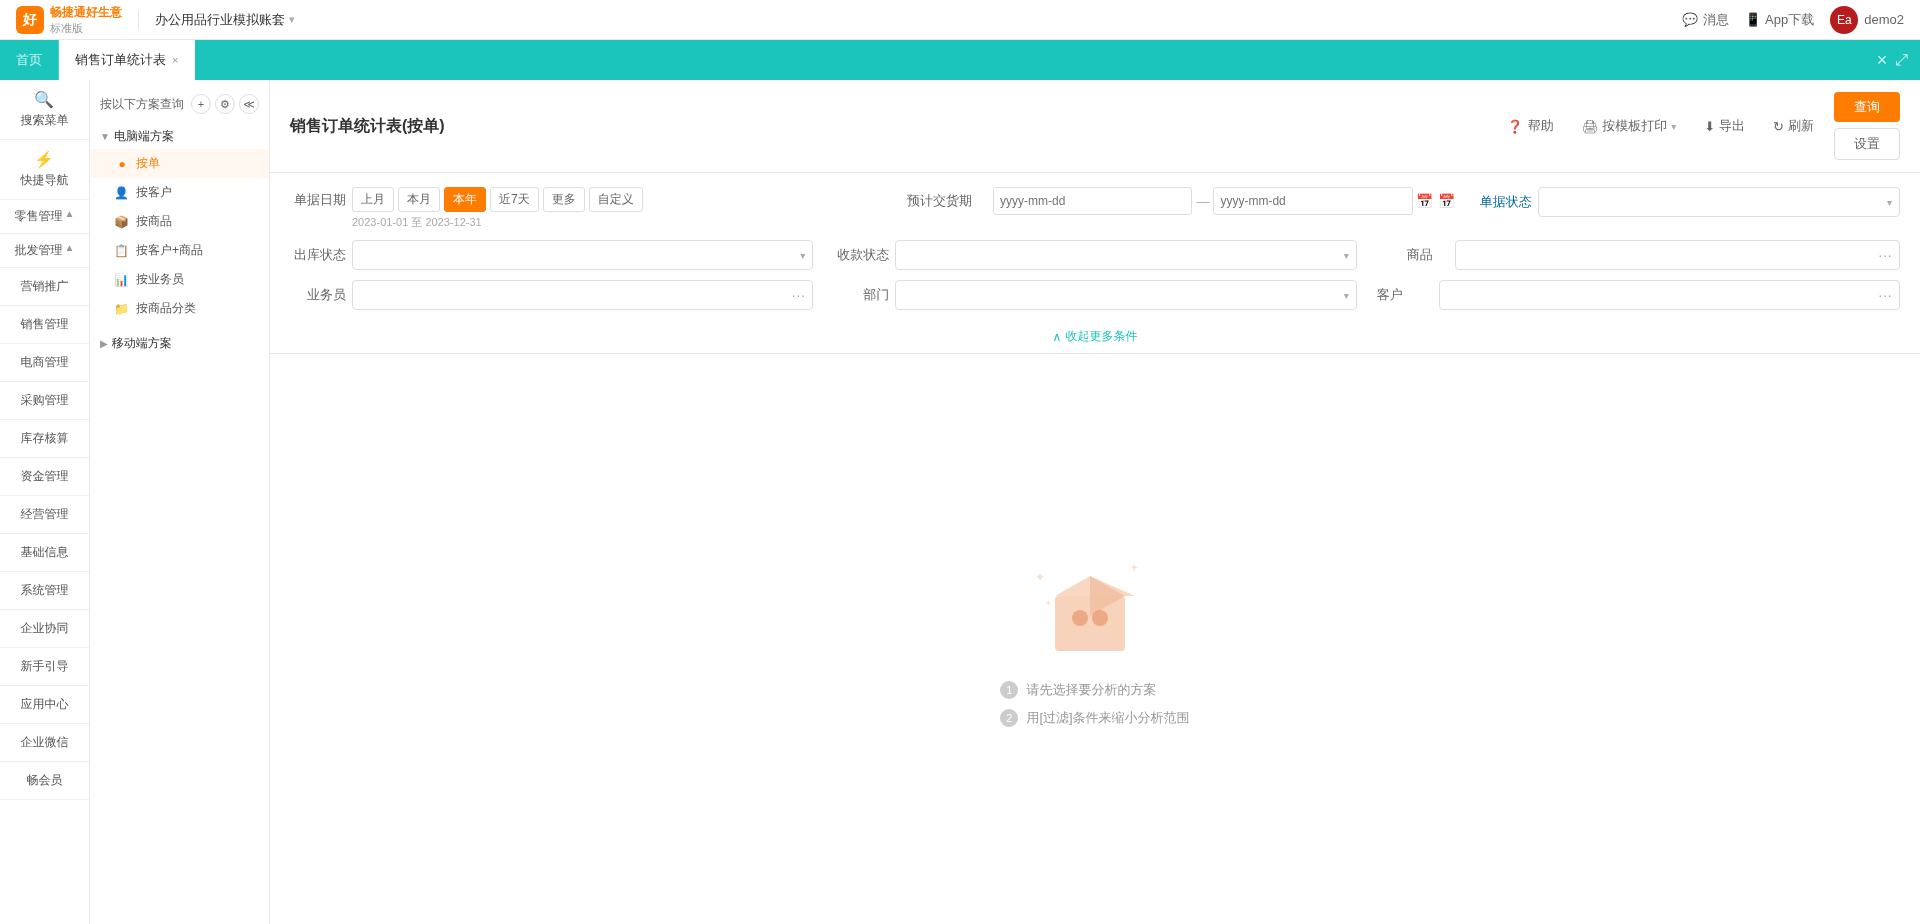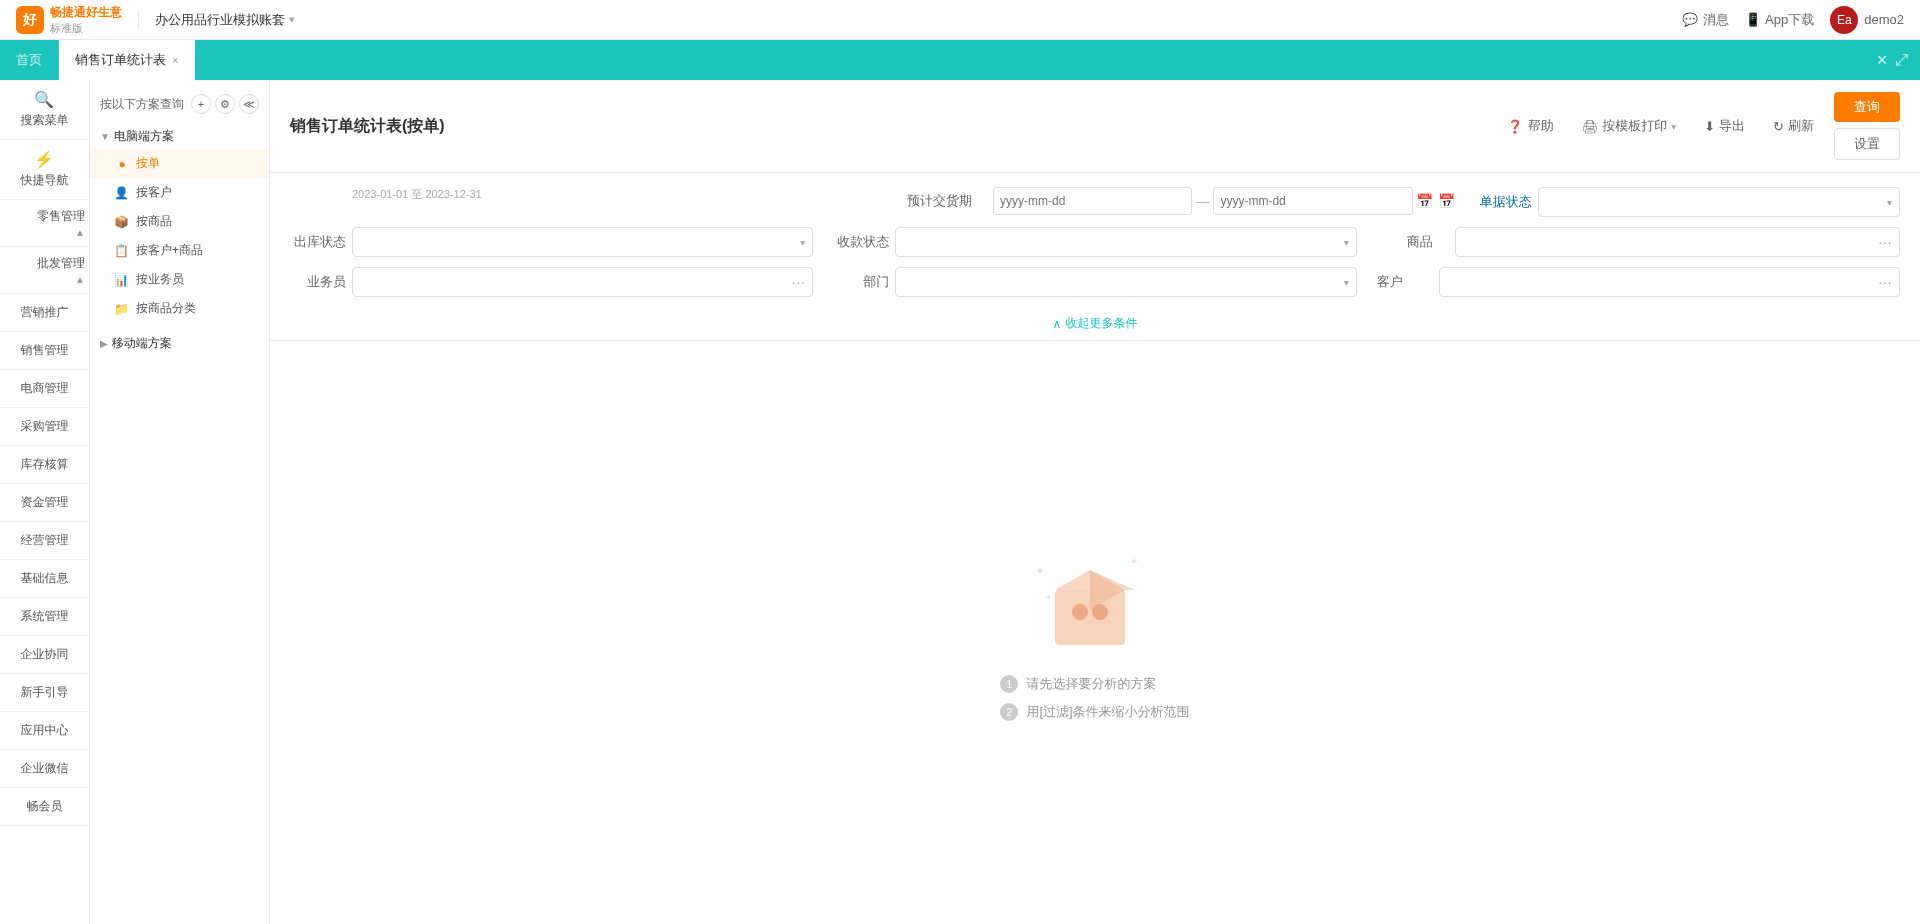--- a/index.html
+++ b/index.html
@@ -80,24 +80,23 @@
       gap: 3px;
     }
     .sidebar-section {
       padding: 8px 4px;
       text-align: center;
       cursor: pointer;
       color: #555;
       font-size: 12px;
       border-bottom: 1px solid #f0f0f0;
       display: flex;
-      align-items: flex-end;
+      align-items: flex-start;
       justify-content: center;
       gap: 2px;
-      flex-direction: column;
     }
     .sidebar-label { font-size: 12px; }
     .arrow-icon { font-size: 10px; color: #999; }
 
     
     .content-area {
       flex: 1;
       display: flex;
       overflow: hidden;
     }
@@ -469,20 +468,31 @@
             <button class="btn-settings">设置</button>
           </div>
         </div>
       </div>
 
       <div class="filter-section">
 
         <div style="display:flex;align-items:flex-start;gap:20px;margin-bottom:10px;">
 
           <div style="display:flex;flex-direction:column;gap:3px;flex:1.4;">
+            <div style="display:flex;align-items:center;gap:6px;">
+              <span class="field-label" style="min-width:56px;text-align:right;font-size:13px;color:#666;">单据日期</span>
+              <div style="display:flex;align-items:center;gap:4px;">
+                <button class="date-btn">上月</button>
+                <button class="date-btn">本月</button>
+                <button class="date-btn active">本年</button>
+                <button class="date-btn">近7天</button>
+                <button class="date-btn">更多</button>
+                <button class="date-btn">自定义</button>
+              </div>
+            </div>
             <div style="padding-left:62px;font-size:11px;color:#aaa;">2023-01-01 至 2023-12-31</div>
           </div>
 
           <div style="display:flex;align-items:center;gap:21px;flex:1.3;">
             <span class="field-label" style="min-width:68px;text-align:right;font-size:13px;color:#666;white-space:nowrap;">预计交货期</span>
             <div style="display:flex;align-items:center;gap:4px;flex:1;">
               <div style="position:relative;flex:1;">
                 <input class="date-input" style="width: 100%; color: rgb(187, 187, 187);" placeholder="yyyy-mm-dd">
               </div>
               <span style="color:#aaa;">—</span>

